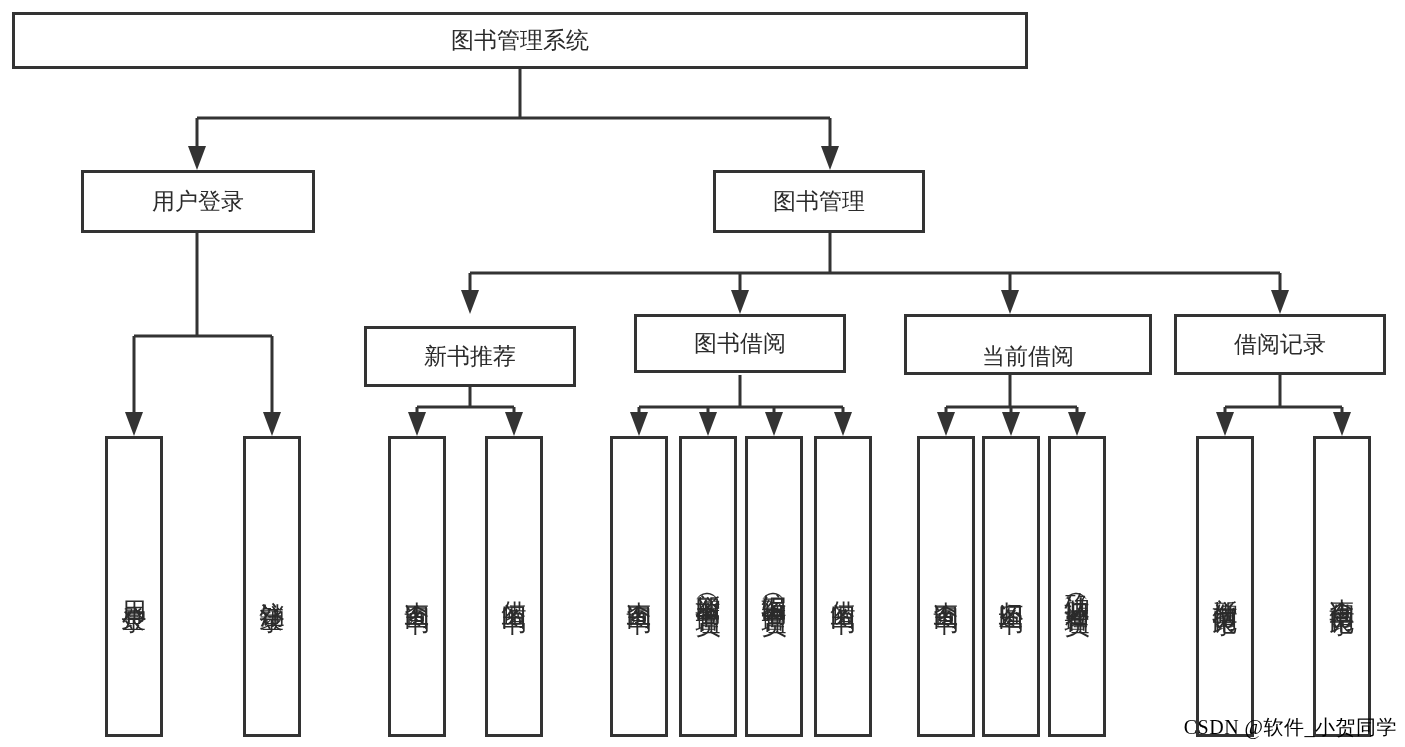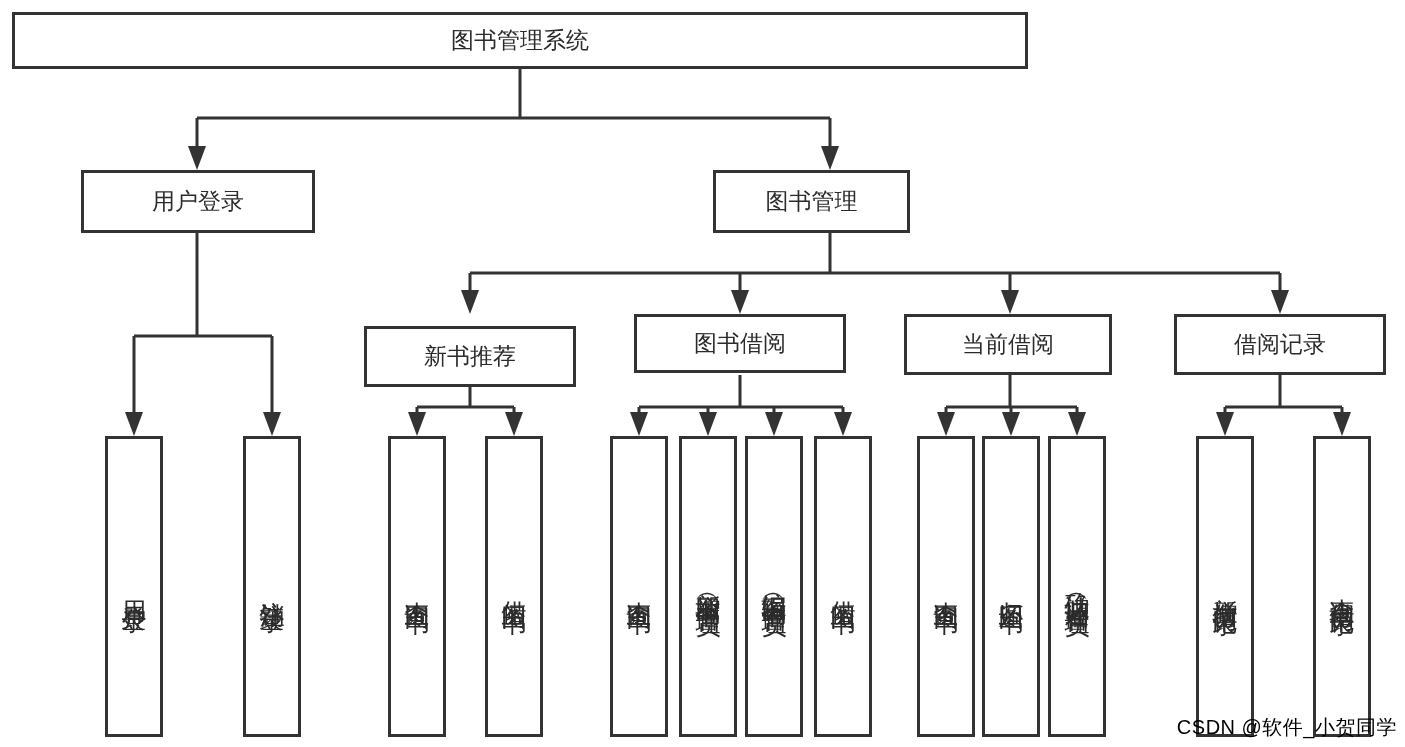--- a/index.html
+++ b/index.html
@@ -5,21 +5,21 @@
   html, body {
     margin: 0;
     padding: 0;
     background: #ffffff;
   }
   #canvas {
     position: relative;
     width: 1405px;
     height: 747px;
     background: #ffffff;
-    font-family: Liberation Sans, sans-serif;
+    font-family: Liberation Serif, serif;
     color: #2b2b2b;
     overflow: hidden;
     border-radius: 22px;
   }
   #connectors {
     position: absolute;
     left: 0;
     top: 0;
     width: 1405px;
     height: 747px;
@@ -30,24 +30,24 @@
     border: 3px solid #333333;
     background: #ffffff;
     display: flex;
     align-items: center;
     justify-content: center;
     color: #2b2b2b;
   }
   .lvl1 { left: 12px; top: 12px; width: 1016px; height: 57px; font-size: 23px; }
   .lvl2, .lvl3 { font-size: 23px; }
   .n-user-login  { left: 81px;  top: 170px; width: 234px; height: 63px; }
-  .n-book-mgmt   { left: 713px; top: 170px; width: 197px; height: 63px; }
+  .n-book-mgmt   { left: 713px; top: 170px; width: 212px; height: 63px; }
   .n-new-book    { left: 364px;  top: 326px; width: 212px; height: 61px; }
   .n-book-borrow { left: 634px;  top: 314px; width: 212px; height: 59px; }
-  .n-cur-borrow  { left: 904px;  top: 314px; width: 208px; height: 61px; }
+  .n-cur-borrow  { left: 904px;  top: 314px; width: 248px; height: 61px; align-items: flex-end; }
   .n-borrow-rec  { left: 1174px; top: 314px; width: 212px; height: 61px; }
   .leaf {
     top: 436px;
     width: 58px;
     height: 301px;
     border-width: 3px;
   }
   .leaf .vtext {
     writing-mode: vertical-rl;
     text-orientation: mixed;

